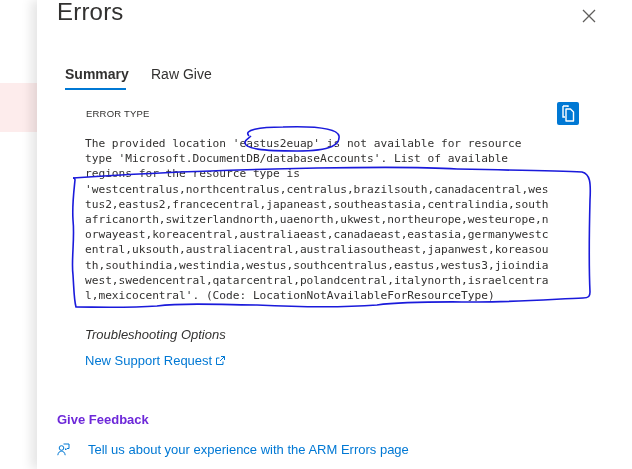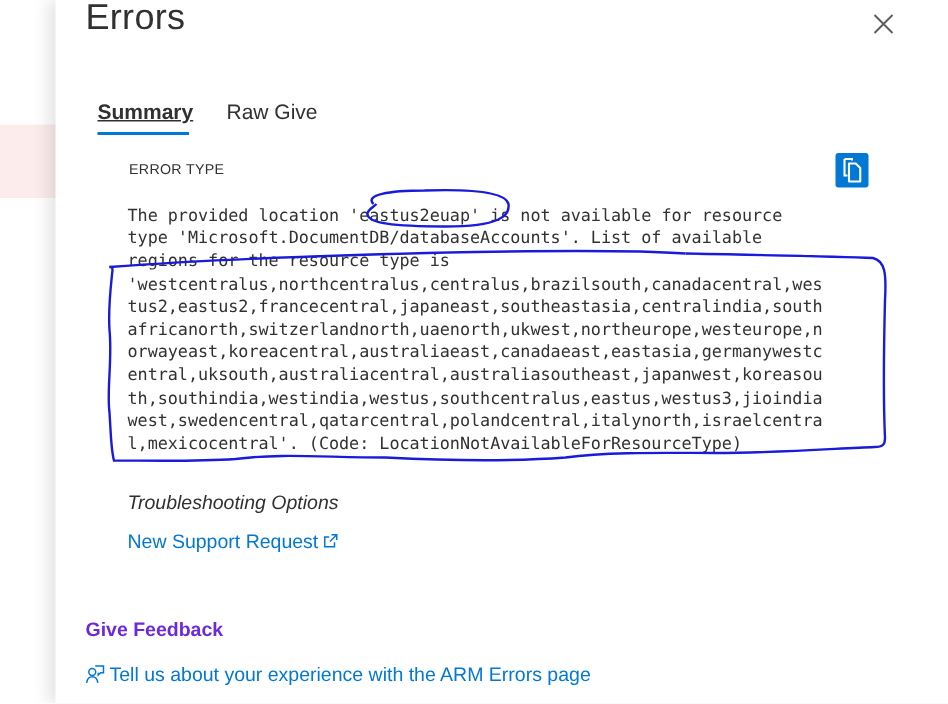--- a/index.html
+++ b/index.html
@@ -21,21 +21,21 @@
     }
     .close-btn {
       position: absolute; left: 543px; top: 7px; width: 18px; height: 18px;
       cursor: pointer;
     }
 
     .tabs { position: absolute; left: 28px; top: 66px; height: 30px; }
     .tab {
       position: absolute; top: 0; font-size: 14px; color: #323130; cursor: pointer; white-space: nowrap;
     }
-    .tab.summary { left: 0; font-weight: 700; text-decoration: underline; }
+    .tab.summary { left: 0; font-weight: 700; }
     .tab.raw { left: 86px; }
     .tab-underline {
       position: absolute; left: 0; top: 22px; width: 61px; height: 2px; background: #0078d4;
     }
 
     .error-type-label {
       position: absolute; left: 49px; top: 108px;
       font-size: 9.5px; letter-spacing: 0.2px; color: #323130; text-transform: uppercase;
     }
 
@@ -60,21 +60,21 @@
     .support-link {
       position: absolute; left: 48px; top: 353px; font-size: 13px; color: #0078d4;
       text-decoration: none; cursor: pointer; display: flex; align-items: center; gap: 3px;
     }
 
     .feedback-heading {
       position: absolute; left: 20px; top: 412px; font-size: 13px; font-weight: 700; color: #6d28d9;
     }
     .feedback-link {
       position: absolute; left: 20px; top: 442px; font-size: 13px; color: #0078d4;
-      cursor: pointer; display: flex; align-items: center; gap: 3px; white-space: nowrap;
+      cursor: pointer; display: flex; align-items: center; gap: 18px; white-space: nowrap;
     }
   </style>
 </head>
 <body>
 
 <div class="backdrop">
   <div class="backdrop-row"></div>
 </div>
 
 <div class="panel">

